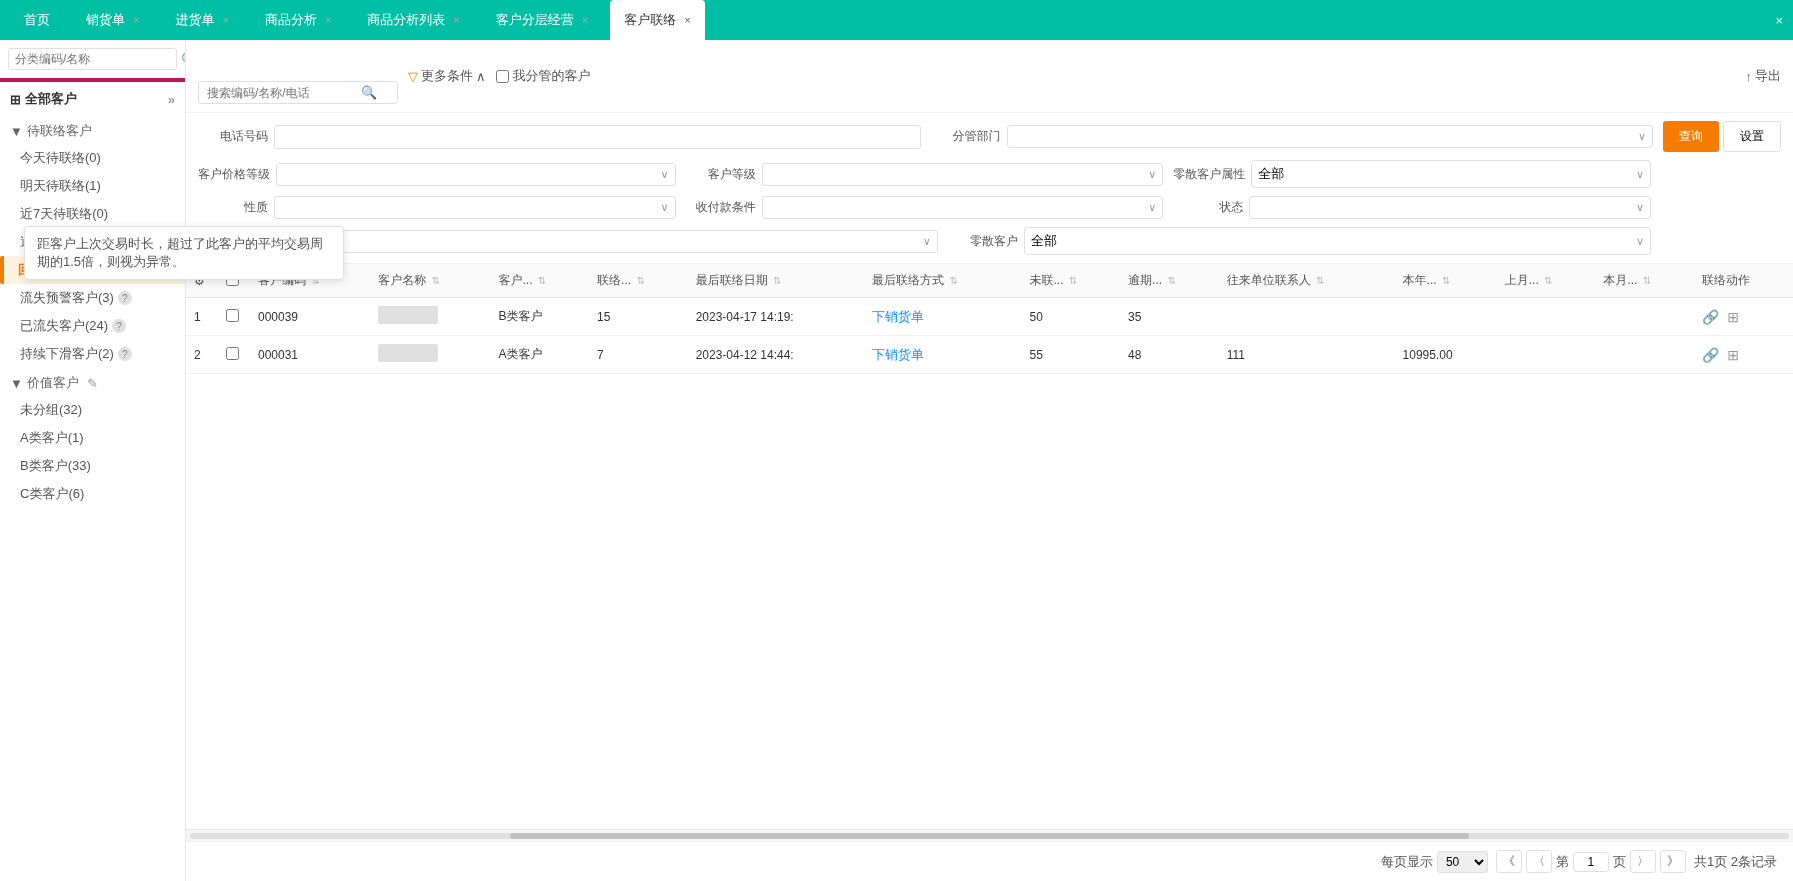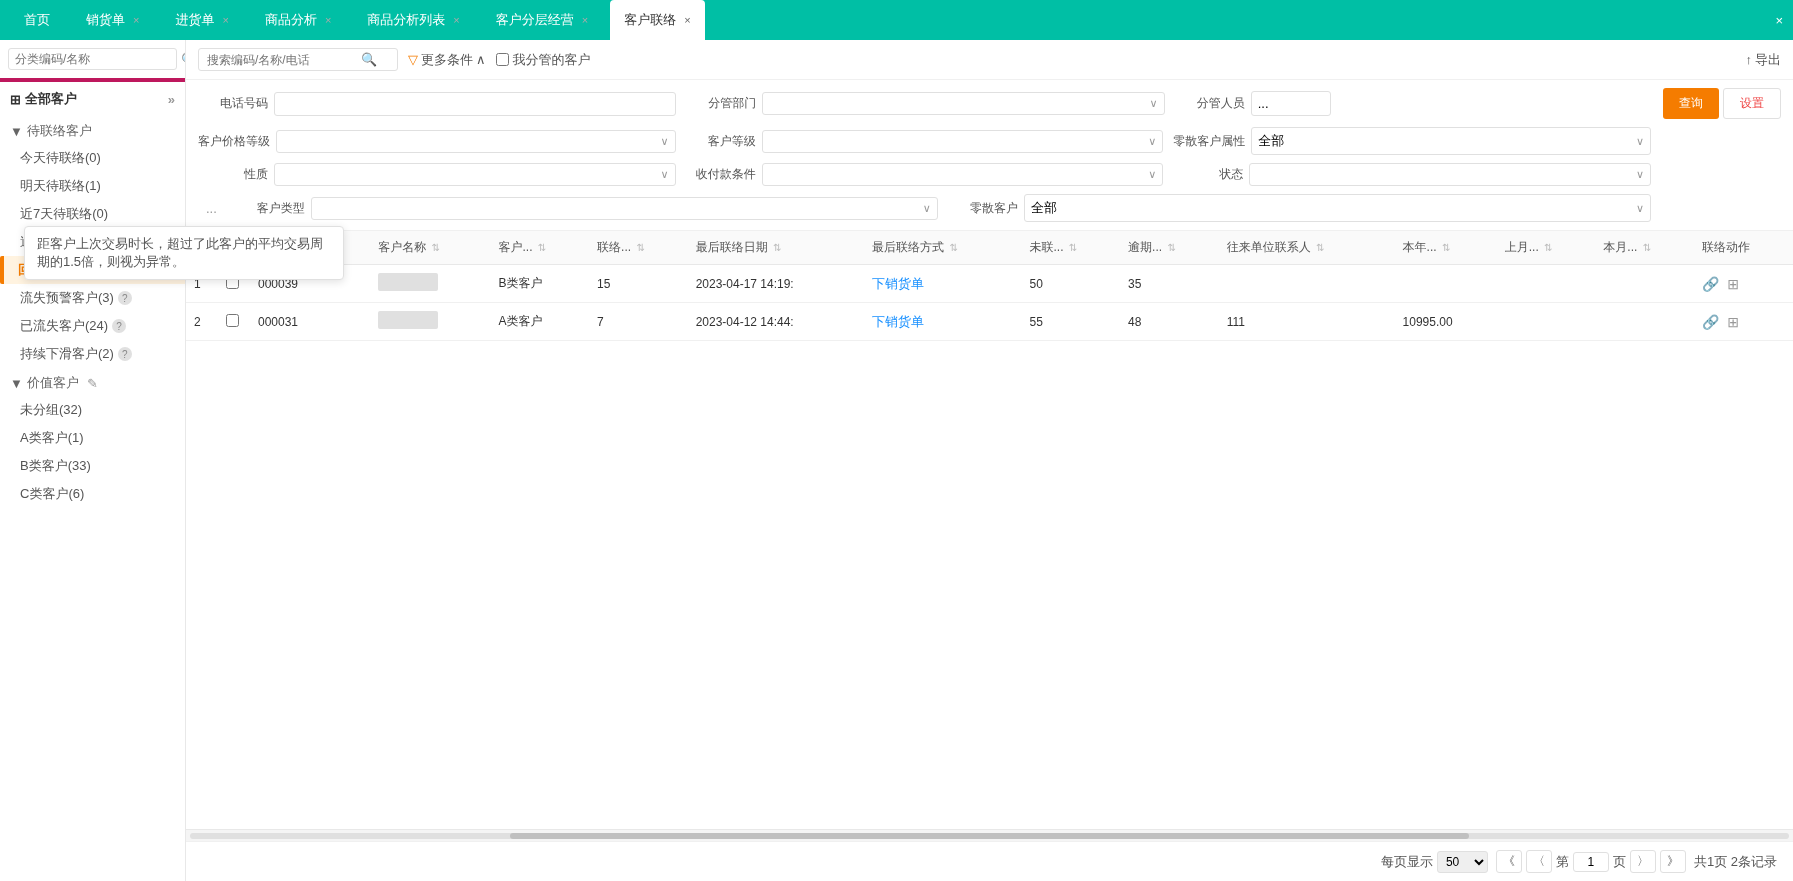--- a/index.html
+++ b/index.html
@@ -36,38 +36,38 @@
     
     .tooltip-box {
       position: absolute; left: 8px; top: 226px; background: #fff; border: 1px solid #e0e0e0; border-radius: 4px; padding: 8px 12px; font-size: 12px; color: #555; max-width: 320px; z-index: 100; box-shadow: 0 2px 8px rgba(0,0,0,0.12); margin-left: 16px;
     }
 
     
     .content-area { flex: 1; display: flex; flex-direction: column; background: #fff; overflow: hidden; }
 
     
     .toolbar { display: flex; align-items: center; padding: 8px 12px; border-bottom: 1px solid #f0f0f0; gap: 10px; background: #fff; }
-    .toolbar-search { display: flex; align-items: center; border: 1px solid #e0e0e0; border-radius: 3px; padding: 3px 8px; gap: 4px; width: 200px; }
+    .toolbar-search { display: flex; align-items: center; border: 1px solid #e0e0e0; border-radius: 3px; padding: 3px 8px; gap: 4px; width: 200px; margin-top: 33px; }
     .toolbar-search input { border: none; outline: none; font-size: 12px; width: 150px; }
     .toolbar-filter { display: flex; align-items: center; color: #555; gap: 3px; cursor: pointer; font-size: 12px; }
     .toolbar-checkbox { display: flex; align-items: center; gap: 4px; font-size: 12px; color: #555; }
     .toolbar-right { margin-left: auto; display: flex; align-items: center; gap: 8px; }
     .export-btn { display: flex; align-items: center; gap: 3px; color: #555; font-size: 12px; cursor: pointer; }
 
     
     .filter-panel { background: #fff; border-bottom: 1px solid #f0f0f0; padding: 8px 12px; }
     .filter-row { display: flex; align-items: center; margin-bottom: 8px; gap: 10px; }
     .filter-row:last-child { margin-bottom: 0; }
     .filter-item { display: flex; align-items: center; gap: 6px; flex: 1; }
     .filter-label { color: #555; font-size: 12px; white-space: nowrap; min-width: 70px; text-align: right; }
     .filter-select { flex: 1; border: 1px solid #e0e0e0; border-radius: 3px; padding: 4px 6px; font-size: 12px; display: flex; align-items: center; justify-content: space-between; cursor: pointer; background: #fff; }
     .filter-select .arrow { color: #999; font-size: 11px; }
     .filter-input { flex: 1; border: 1px solid #e0e0e0; border-radius: 3px; padding: 4px 6px; font-size: 12px; outline: none; }
     .btn-query { background: #f57c00; color: #fff; border: none; border-radius: 3px; padding: 6px 16px; cursor: pointer; font-size: 12px; }
-    .btn-settings { background: #fff; color: #ef4444; border: 1px solid #e0e0e0; border-radius: 3px; padding: 6px 16px; cursor: pointer; font-size: 12px; }
+    .btn-settings { background: #fff; color: #000000; border: 1px solid #e0e0e0; border-radius: 3px; padding: 6px 16px; cursor: pointer; font-size: 12px; }
 
     
     .table-area { flex: 1; overflow: auto; }
     table { width: 100%; border-collapse: collapse; }
     thead th { background: #fafafa; border-bottom: 1px solid #e8e8e8; padding: 8px 8px; font-size: 12px; color: #555; font-weight: normal; white-space: nowrap; text-align: left; position: sticky; top: 0; z-index: 1; }
     thead th .col-sort { color: #bbb; font-size: 10px; margin-left: 2px; }
     tbody tr { border-bottom: 1px solid #f0f0f0; }
     tbody td { padding: 8px 8px; font-size: 12px; color: #333; white-space: nowrap; }
     .link-text { color: #1890ff; cursor: pointer; }
     .action-icons { display: flex; gap: 8px; }
@@ -228,26 +228,20 @@
       <div class="filter-row">
         <div class="filter-item">
           <span class="filter-label">电话号码</span>
           <input class="filter-input" type="text" style="">
         </div>
         <div class="filter-item">
           <span class="filter-label">分管部门</span>
           <div class="filter-select">
             <span></span>
             <span class="arrow">∨</span>
-          </div>
-        </div>
-        <div class="filter-item">
-          <span class="filter-label">分管人员</span>
-          <div class="filter-select" style="max-width:80px;">
-            <span>...</span>
           </div>
         </div>
         <div style="display:flex;gap:4px;margin-left:auto;">
           <button class="btn-query">查询</button>
           <button class="btn-settings">设置</button>
         </div>
       </div>
 
       <div class="filter-row">
         <div class="filter-item">

